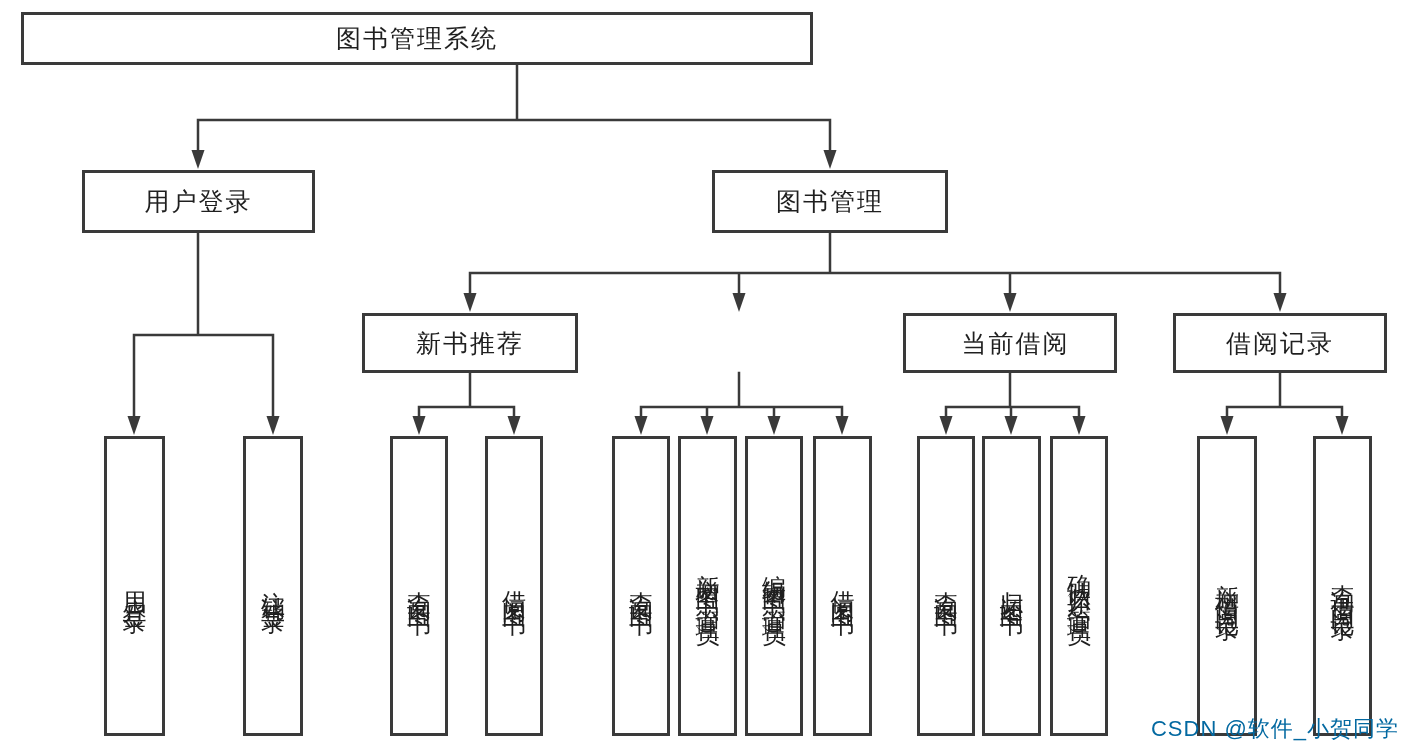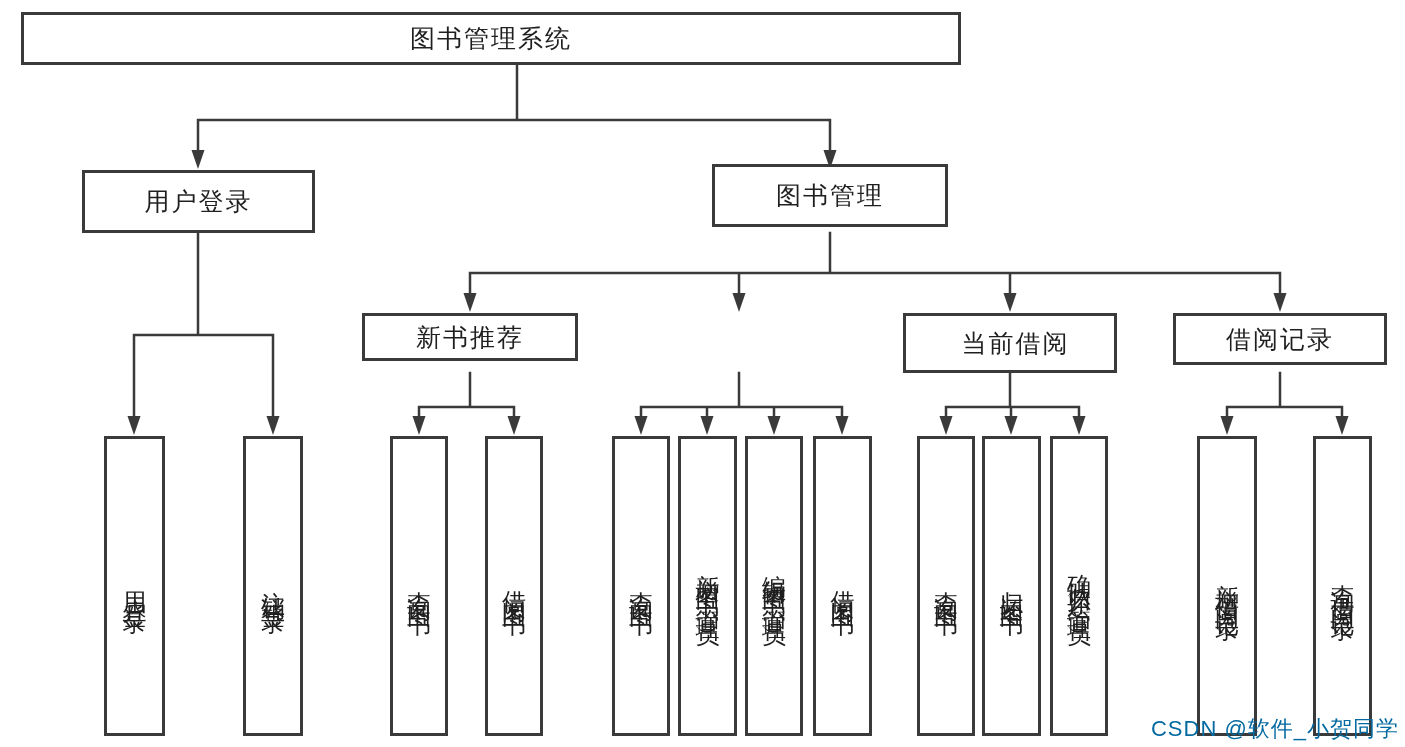--- a/index.html
+++ b/index.html
@@ -89,38 +89,38 @@
 
       <polygon points="939.5,416 952.5,416 946,435"></polygon>
       <polygon points="1004.5,416 1017.5,416 1011,435"></polygon>
       <polygon points="1072.5,416 1085.5,416 1079,435"></polygon>
 
       <polygon points="1220.5,416 1233.5,416 1227,435"></polygon>
       <polygon points="1335.5,416 1348.5,416 1342,435"></polygon>
     </g>
   </svg>
 
-  <div class="node h" style="left:21px; top:12px; width:940px; height:53px;">
+  <div class="node h" style="left:21px; top:12px; width:792px; height:53px;">
     <span>图书管理系统</span>
   </div>
 
   <div class="node h" style="left:82px; top:170px; width:233px; height:63px;">
     <span>用户登录</span>
   </div>
-  <div class="node h" style="left:712px; top:164px; width:236px; height:63px;">
+  <div class="node h" style="left:712px; top:170px; width:236px; height:63px;">
     <span>图书管理</span>
   </div>
 
-  <div class="node h" style="left:362px; top:313px; width:216px; height:48px;">
+  <div class="node h" style="left:362px; top:313px; width:216px; height:60px;">
     <span>新书推荐</span>
   </div>
   <div class="node h" style="left:903px; top:313px; width:214px; height:60px;padding-left:11px;">
     <span>当前借阅</span>
   </div>
-  <div class="node h" style="left:1173px; top:313px; width:214px; height:52px;">
+  <div class="node h" style="left:1173px; top:313px; width:214px; height:60px;">
     <span>借阅记录</span>
   </div>
 
   <div class="node v" style="left:104px; top:436px; width:61px; height:300px;">
     <span>用户登录</span>
   </div>
   <div class="node v" style="left:243px; top:436px; width:60px; height:300px;">
     <span>注销登录</span>
   </div>
 

